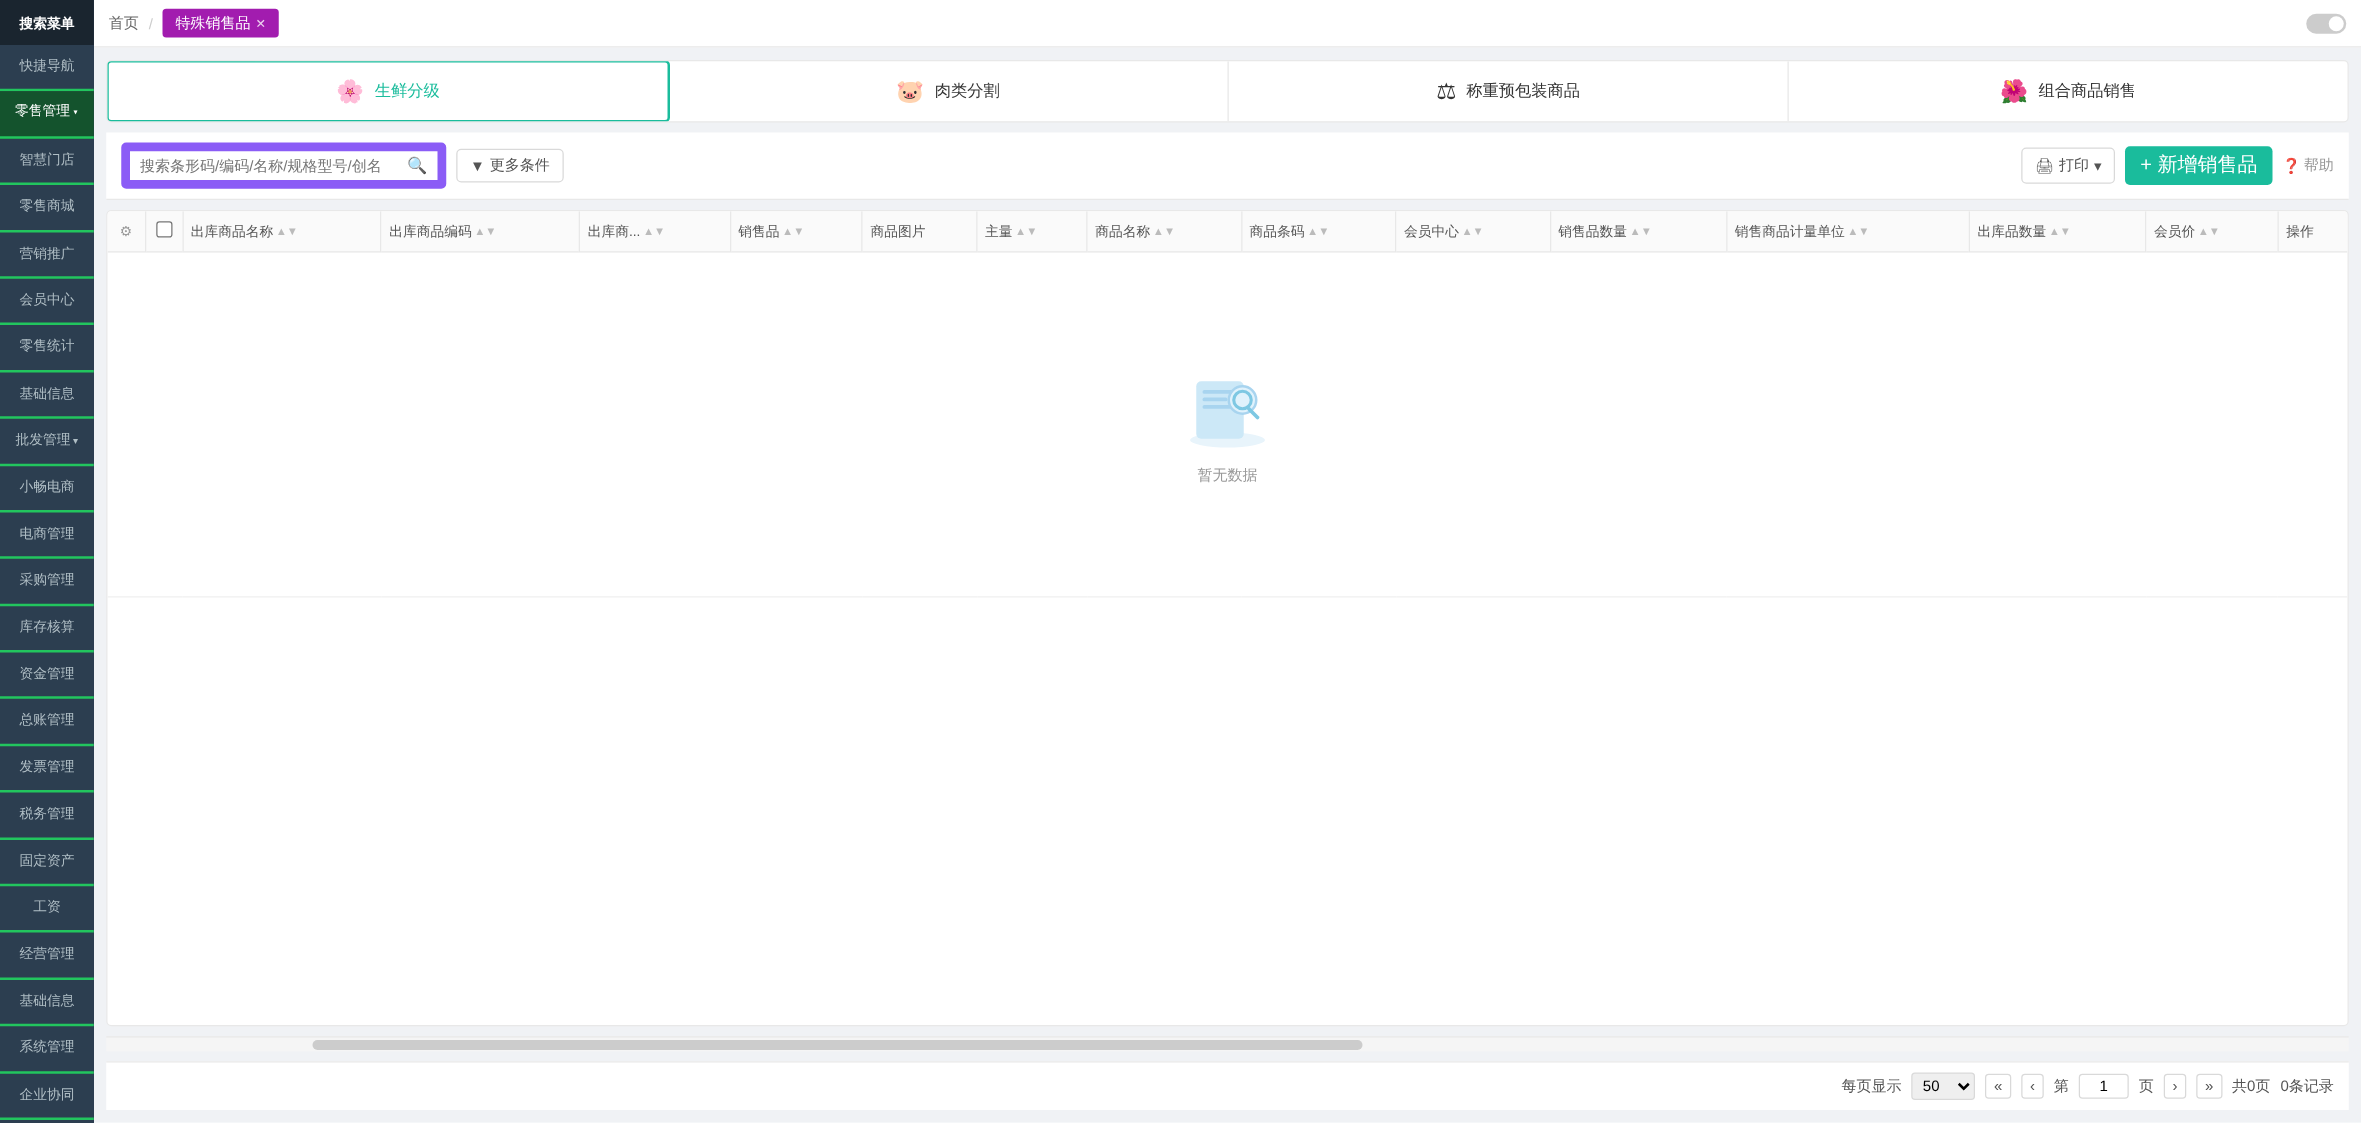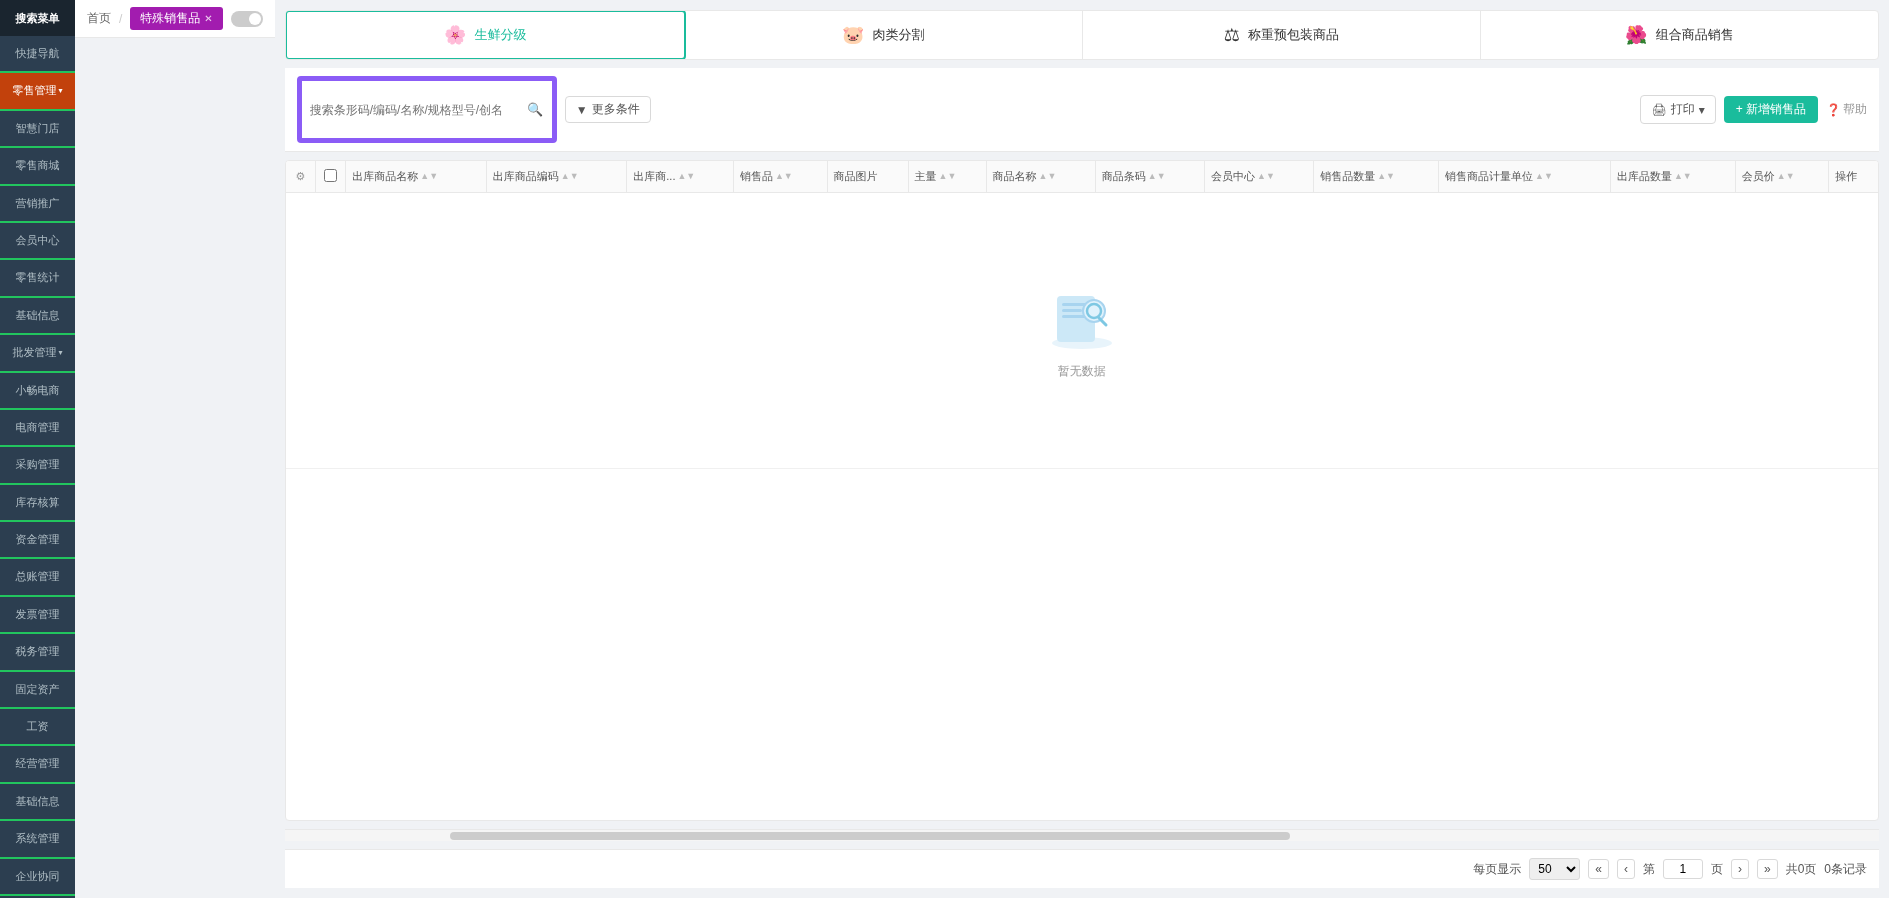--- a/index.html
+++ b/index.html
@@ -30,37 +30,37 @@
     }
     .sidebar-item {
       padding: 10px 4px;
       text-align: center;
       cursor: pointer;
       font-size: 11px;
       color: #b0bec5;
       border-bottom: 2px solid #22c55e;
       line-height: 1.4;
     }
-    .sidebar-item.active { background: #c2410c; color: #fff; }
+    .sidebar-item.active { background: #14532d; color: #fff; font-family: Liberation Mono, monospace; }
     .sidebar-item.has-arrow { display: flex; align-items: center; justify-content: center; gap: 2px; }
     .sidebar-arrow { font-size: 8px; }
     .sidebar-bottom {
       margin-top: auto;
       padding: 8px 4px;
       text-align: center;
       color: #b0bec5;
       font-size: 11px;
       cursor: pointer;
     }
 
     
     .main-content {
       flex: 1;
       display: flex;
-      flex-direction: row;
+      flex-direction: column;
       overflow: hidden;
       background: #f0f2f5;
     }
 
     
     .top-bar {
       background: #fff;
       padding: 0 12px;
       display: flex;
       align-items: center;
@@ -158,23 +158,23 @@
       display: flex;
       align-items: center;
       gap: 8px;
       background: #fff;
       padding: 8px 12px;
       border-bottom: 1px solid #e8e8e8;
     }
     .search-input-wrapper {
       display: flex;
       align-items: center;
-      border: 5px solid #8b5cf6;
-      border-radius: 4px;
-      padding: 21px 8px;
+      border: 7px solid #8b5cf6;
+      border-radius: 4px;
+      padding: 4px 8px;
       gap: 16px;
       width: 260px;
     }
     .search-input-wrapper input {
       border: none;
       outline: none;
       font-size: 12px;
       width: 220px;
       color: #999;
     }
@@ -204,21 +204,21 @@
       color: #555;
       background: #fff;
     }
     .add-btn {
       background: #1abc9c;
       color: #fff;
       border: none;
       border-radius: 4px;
       padding: 5px 12px;
       cursor: pointer;
-      font-size: 12px;
+      font-size: 16px;
       display: flex;
       align-items: center;
       gap: 4px;
     }
     .help-btn {
       color: #999;
       cursor: pointer;
       font-size: 12px;
       display: flex;
       align-items: center;

